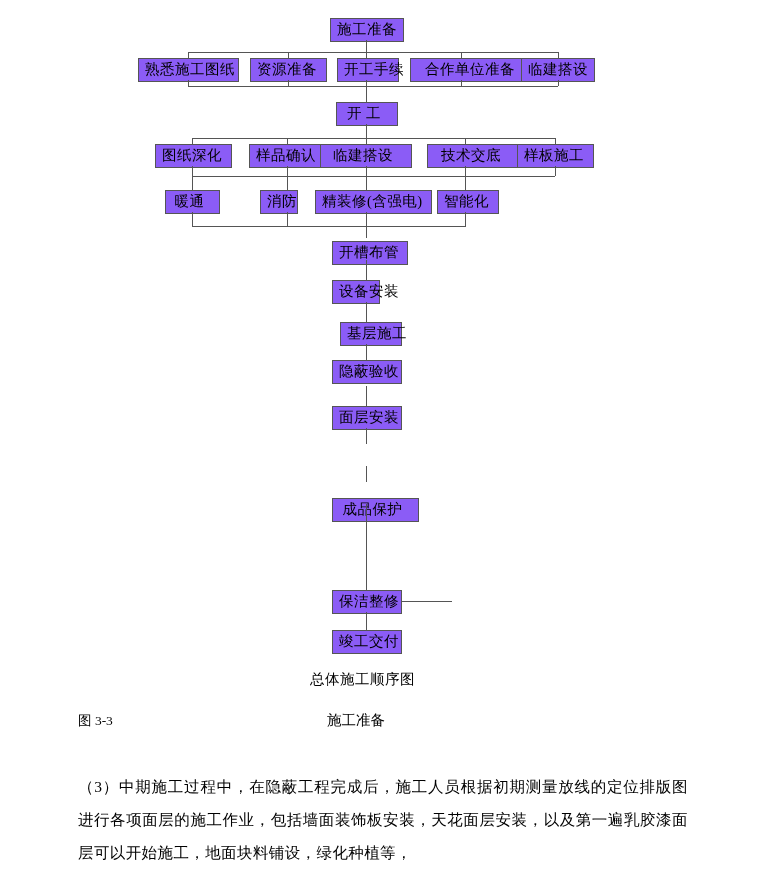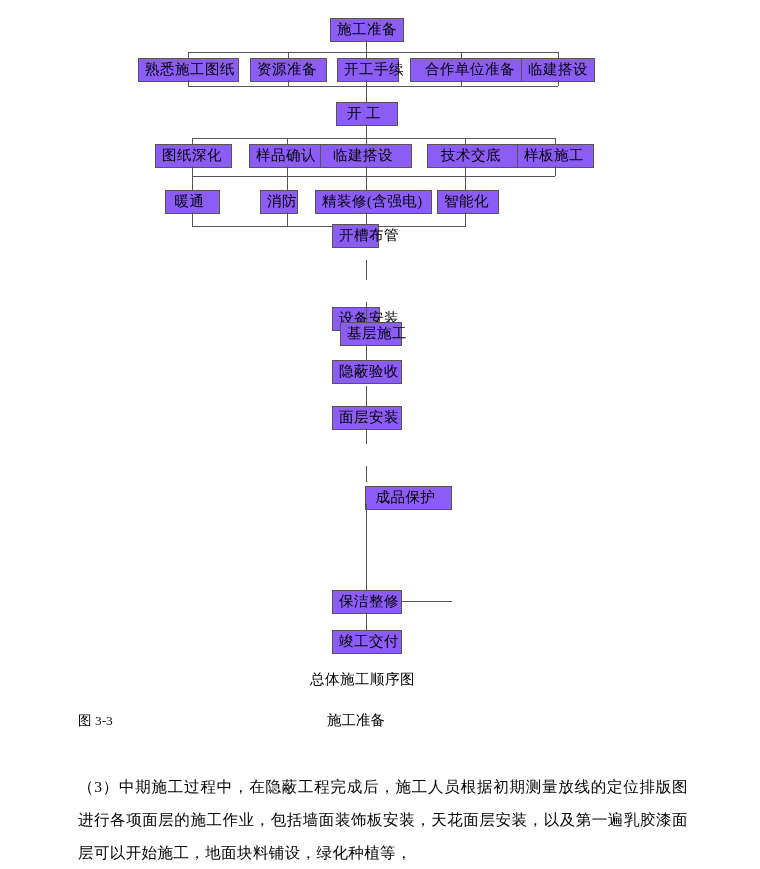--- a/index.html
+++ b/index.html
@@ -123,38 +123,38 @@
   <div class="node" style="left:315px; top:190px; width:117px;">精装修(含强电)</div>
   <div class="node" style="left:437px; top:190px; width:62px;">智能化</div>
 
   <div class="line vline" style="left:192px; top:212px; height:14px;"></div>
   <div class="line vline" style="left:287px; top:212px; height:14px;"></div>
   <div class="line vline" style="left:366px; top:212px; height:14px;"></div>
   <div class="line vline" style="left:465px; top:212px; height:14px;"></div>
   <div class="line hline" style="left:192px; top:226px; width:274px;"></div>
   <div class="line vline" style="left:366px; top:226px; height:12px;"></div>
 
-  <div class="node" style="left:332px; top:224px; width:47px;">开槽布管</div>
+  <div class="node" style="left:332px; top:241px; width:76px;">开槽布管</div>
   <div class="line vline" style="left:366px; top:260px; height:20px;"></div>
 
-  <div class="node" style="left:332px; top:280px; width:48px;margin-top:27px;">设备安装</div>
+  <div class="node" style="left:332px; top:280px; width:48px;">设备安装</div>
   <div class="line vline" style="left:366px; top:302px; height:20px;"></div>
 
   <div class="node" style="left:340px; top:322px; width:62px;">基层施工</div>
   <div class="line vline" style="left:366px; top:344px; height:20px;"></div>
 
   <div class="node" style="left:332px; top:360px; width:70px;">隐蔽验收</div>
   <div class="line vline" style="left:366px; top:386px; height:20px;"></div>
 
   <div class="node" style="left:332px; top:406px; width:70px;">面层安装</div>
   <div class="line vline" style="left:366px; top:428px; height:16px;"></div>
 
   <div class="line vline" style="left:366px; top:466px; height:16px;"></div>
 
-  <div class="node" style="left:332px; top:486px; width:87px;margin-left:33px;">成品保护</div>
+  <div class="node" style="left:332px; top:498px; width:87px;">成品保护</div>
 
   <div class="line vline" style="left:366px; top:504px; height:86px;"></div>
 
   <div class="node" style="left:332px; top:590px; width:70px;">保洁整修</div>
 
   <div class="line hline" style="left:402px; top:601px; width:50px;"></div>
 
   <div class="line vline" style="left:366px; top:612px; height:18px;"></div>
 
   <div class="node" style="left:332px; top:630px; width:70px;">竣工交付</div>

